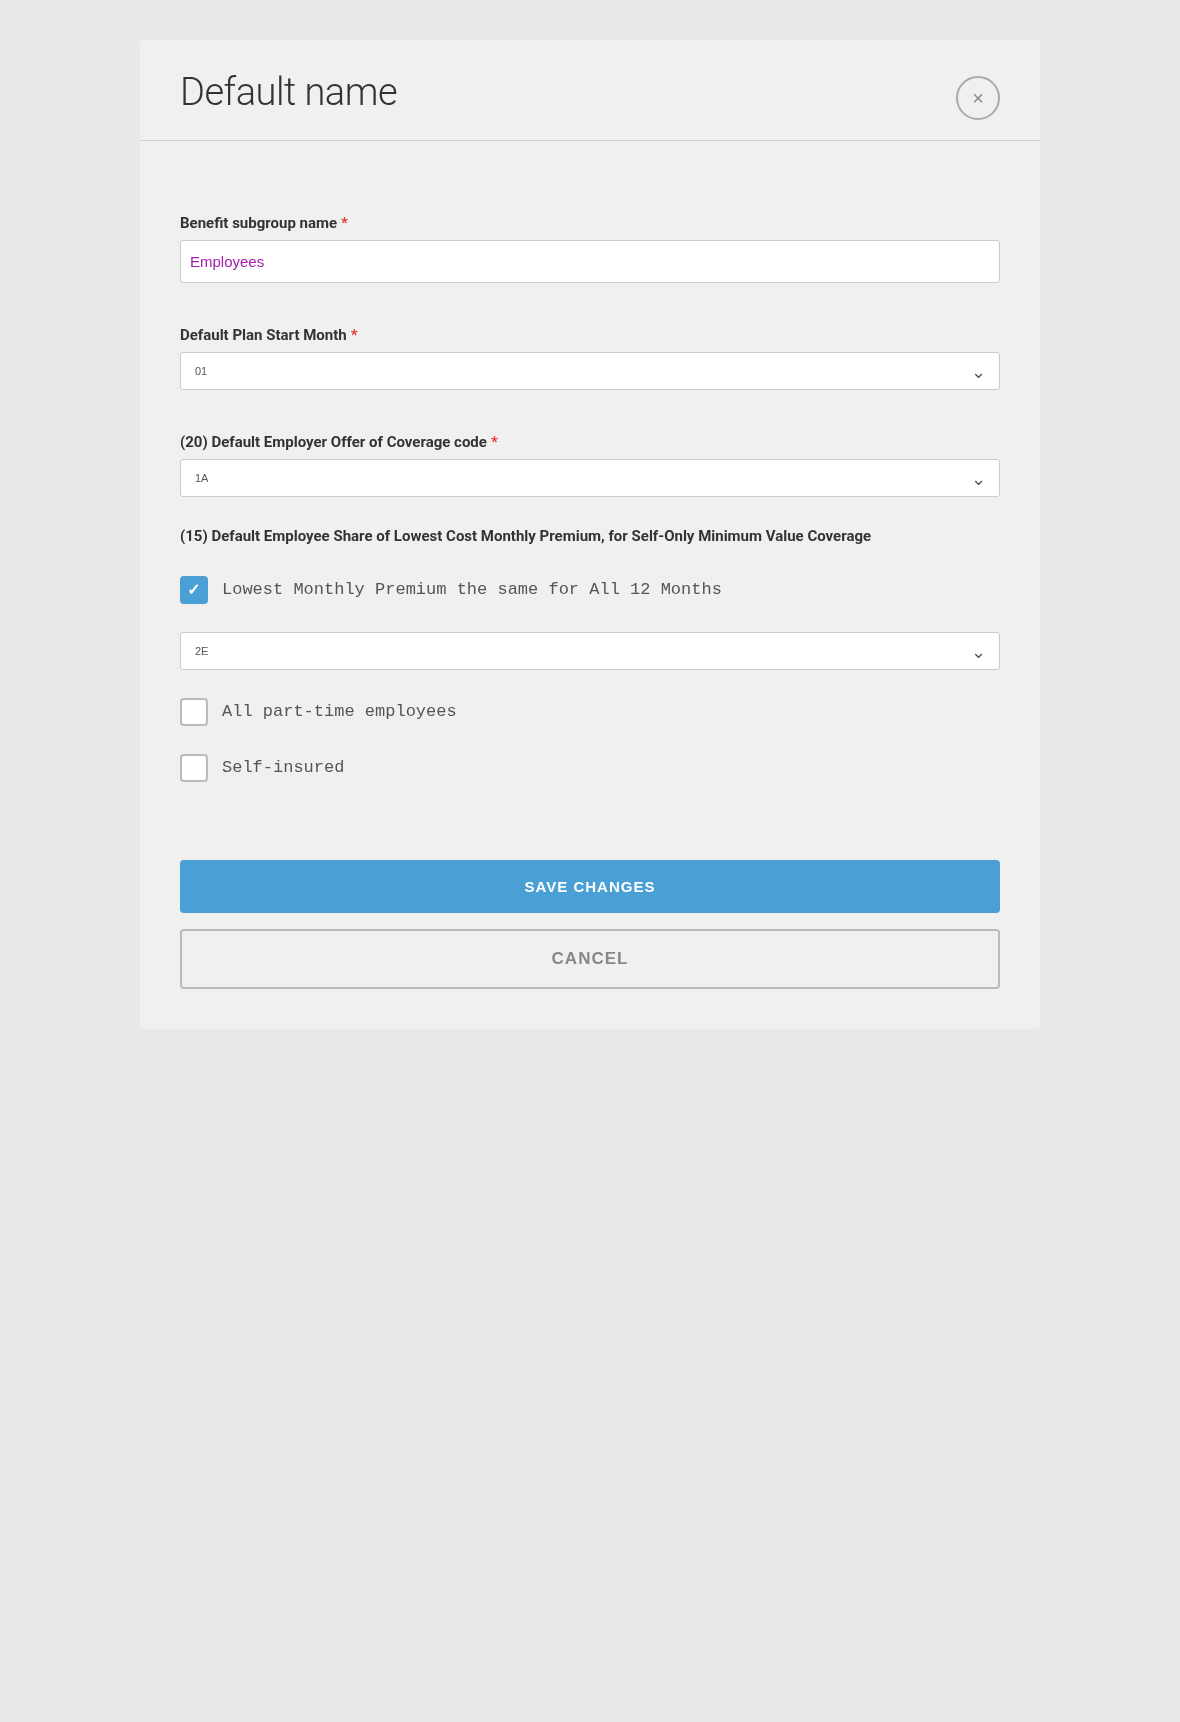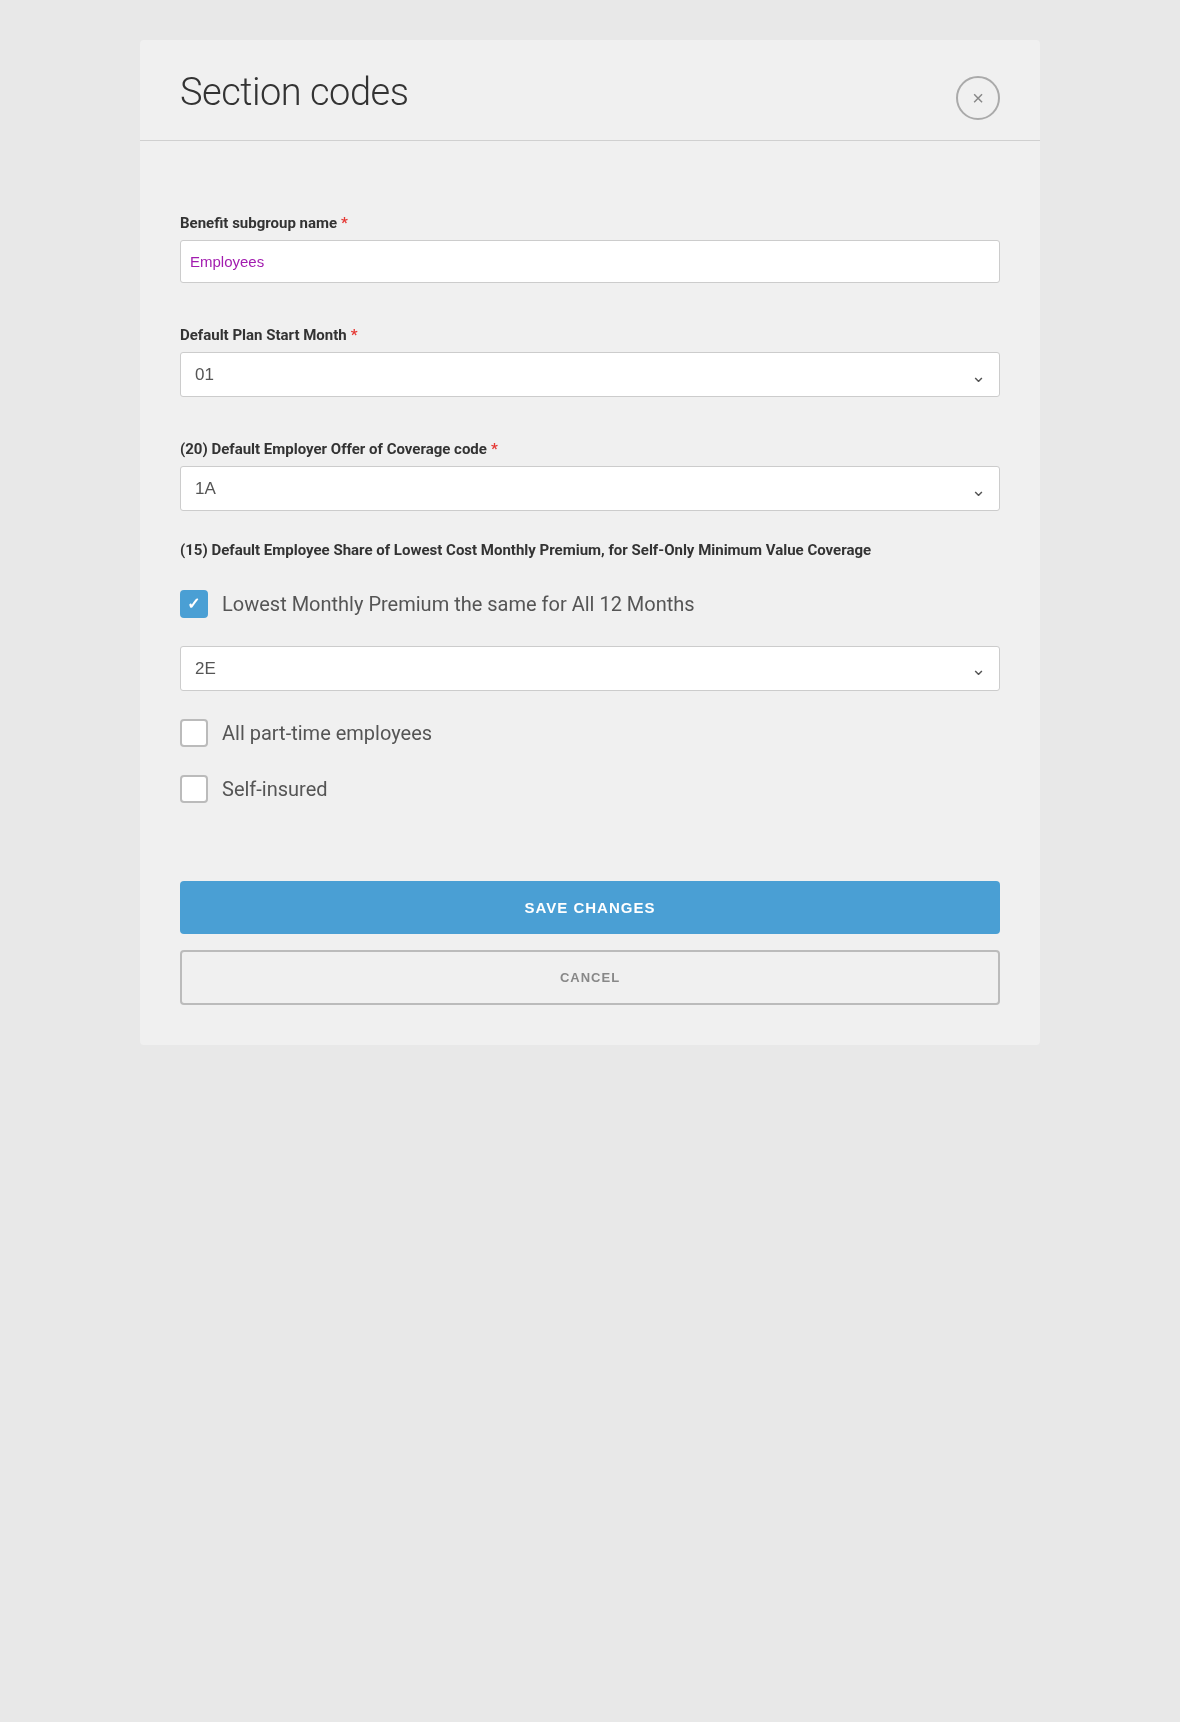--- a/index.html
+++ b/index.html
@@ -96,21 +96,21 @@
       position: relative;
       width: 100%;
     }
 
     .form-select {
       width: 100%;
       padding: 12px 40px 12px 14px;
       border: 1px solid #ccc;
       border-radius: 3px;
       background: #fff;
-      font-size: 17px;
+      font-size: 11px;
       color: #555;
       appearance: none;
       -webkit-appearance: none;
       cursor: pointer;
       outline: none;
     }
 
     .select-arrow {
       position: absolute;
       right: 14px;
@@ -147,23 +147,24 @@
     }
 
     .checkbox-custom.checked::after {
       content: '✓';
       color: white;
       font-size: 16px;
       font-weight: bold;
     }
 
     .checkbox-label {
-      font-size: 20px;
+      font-size: 17px;
       color: #555;
       cursor: pointer;
+      font-family: Liberation Mono, monospace;
     }
 
     .modal-footer {
       padding: 20px 40px 40px 40px;
       display: flex;
       gap: 16px;
       flex-direction: column;
     }
 
     .btn-save {
@@ -177,21 +178,21 @@
       border-radius: 4px;
       cursor: pointer;
       min-width: 220px;
     }
 
     .btn-cancel {
       background: transparent;
       color: #888;
       border: 2px solid #bbb;
       padding: 18px 40px;
-      font-size: 13px;
+      font-size: 17px;
       font-weight: 700;
       letter-spacing: 1px;
       border-radius: 4px;
       cursor: pointer;
       min-width: 160px;
     }
 
     .multiline-label {
       font-size: 15px;
       font-weight: 700;
@@ -199,21 +200,21 @@
       margin-bottom: 8px;
       display: block;
       line-height: 1.5;
     }
   </style>
 </head>
 <body>
 
 <div class="modal">
   <div class="modal-header">
-    <h1 class="modal-title">Section codes</h1>
+    <h1 class="modal-title">Default name</h1>
     <button class="close-button">
       <span>×</span>
     </button>
   </div>
 
   <div class="modal-body">
 
     <div class="form-group">
       <label class="form-label">
         <span>Benefit subgroup name</span><span class="required-star">*</span>

